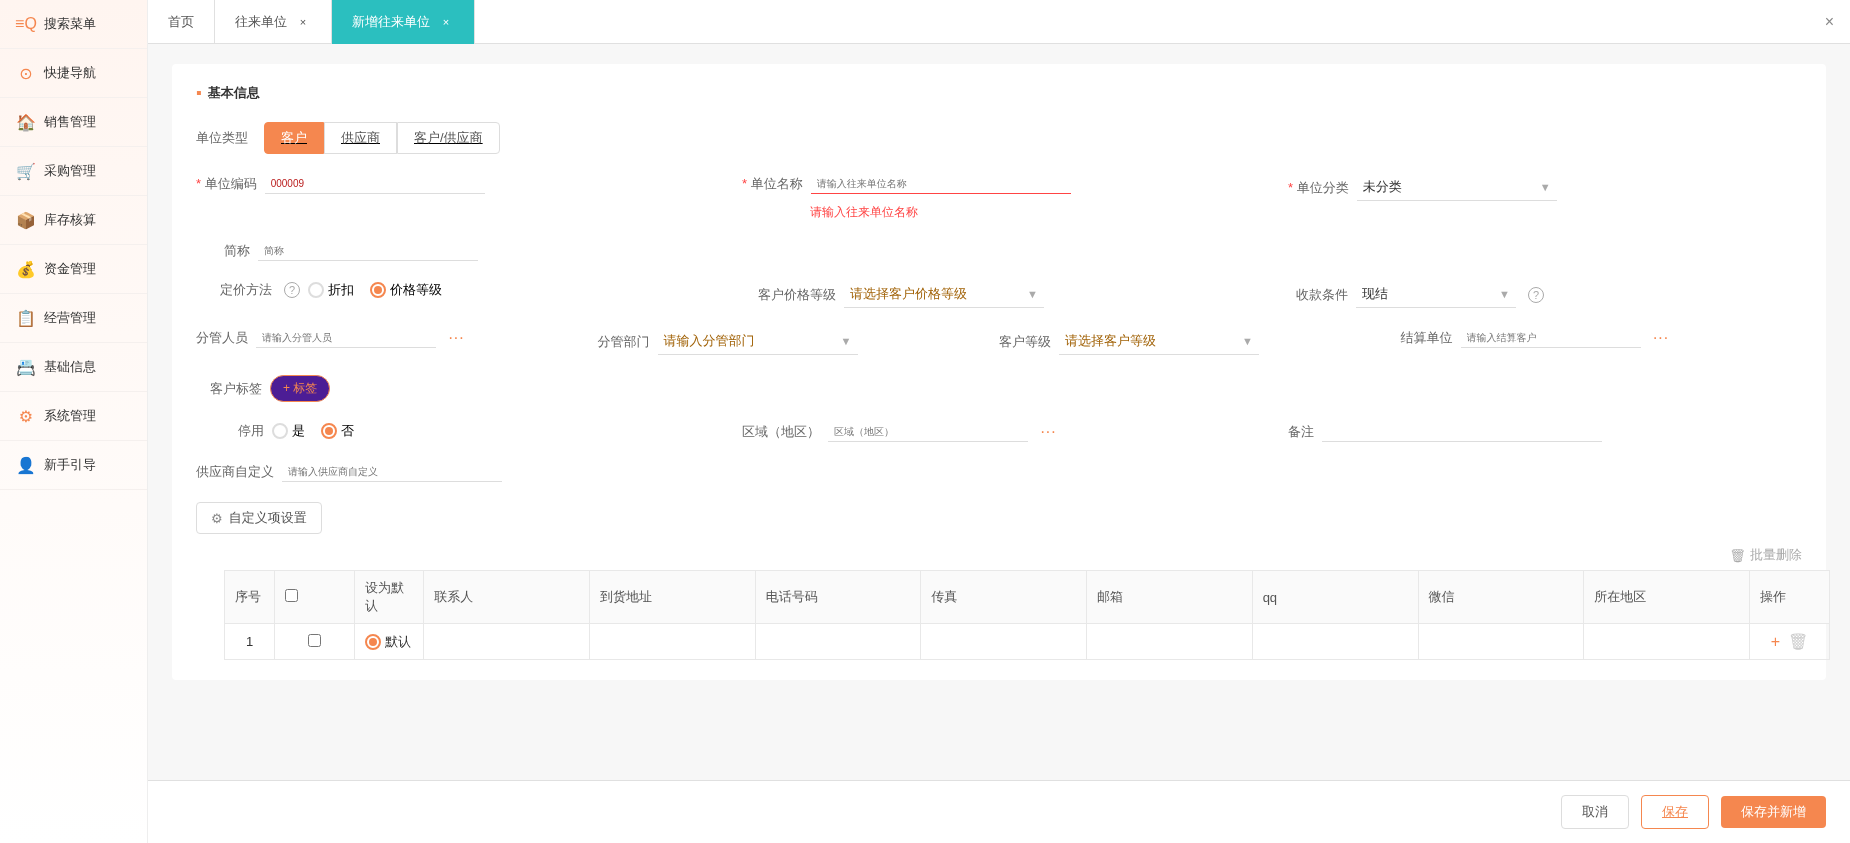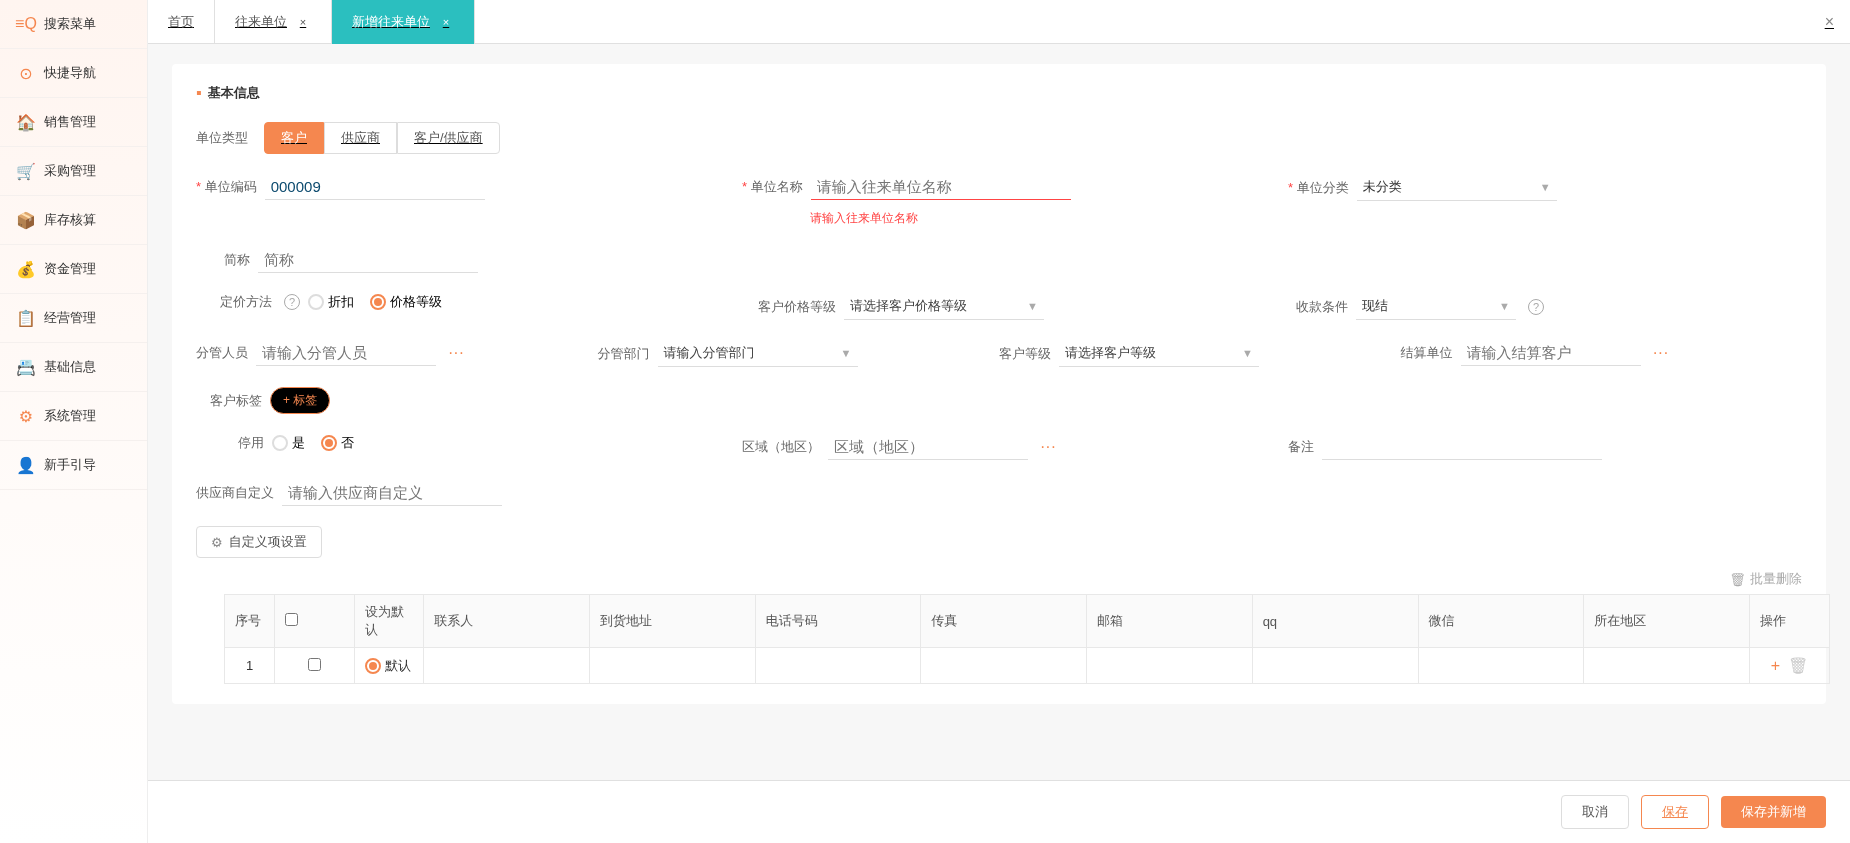--- a/index.html
+++ b/index.html
@@ -36,21 +36,20 @@
 
     
     .tabs {
       background: #fff;
       display: flex;
       align-items: center;
       height: 44px;
       border-bottom: 1px solid #e0e0e0;
       padding-left: 0;
       position: relative;
-      text-decoration: underline;
     }
     .tab {
       height: 44px;
       display: flex;
       align-items: center;
       padding: 0 20px;
       cursor: pointer;
       color: #555;
       border-right: 1px solid #e0e0e0;
       font-size: 13px;
@@ -128,36 +127,36 @@
     .form-label.required::before {
       content: '* ';
       color: #f44;
     }
     .form-input {
       border: none;
       border-bottom: 1px solid #ddd;
       padding: 4px 6px;
       outline: none;
       width: 200px;
-      font-size: 15px;
-      color: #0c4a6e;
+      font-size: 10px;
+      color: #b91c1c;
       background: transparent;
     }
     .form-input.error-border { border-bottom-color: #f44; }
     .error-msg { color: #f44; font-size: 12px; margin-top: 2px; }
     .form-select {
       display: flex;
       align-items: center;
       border-bottom: 1px solid #ddd;
       padding: 4px 6px;
       cursor: pointer;
       min-width: 160px;
       gap: 8px;
     }
-    .form-select .select-text { flex: 1; color: #404040; font-size: 13px; }
+    .form-select .select-text { flex: 1; color: #a16207; font-size: 13px; }
     .form-select .select-text.has-value { color: #333; }
     .form-select .chevron { color: #aaa; font-size: 11px; }
 
     
     .type-btns {
       display: flex;
       gap: 0;
       text-decoration: underline;
     }
     .type-btn {
@@ -185,21 +184,21 @@
     }
 
     
     .tag-btn {
       border: 1px solid #f5874f;
       color: #f5874f;
       border-radius: 20px;
       padding: 4px 12px;
       cursor: pointer;
       font-size: 12px;
-      background: #000000;
+      background: #4c1d95;
       text-align: center;
     }
 
     
     .more-btn {
       color: #f5874f;
       cursor: pointer;
       font-size: 16px;
       padding: 0 4px;
     }

